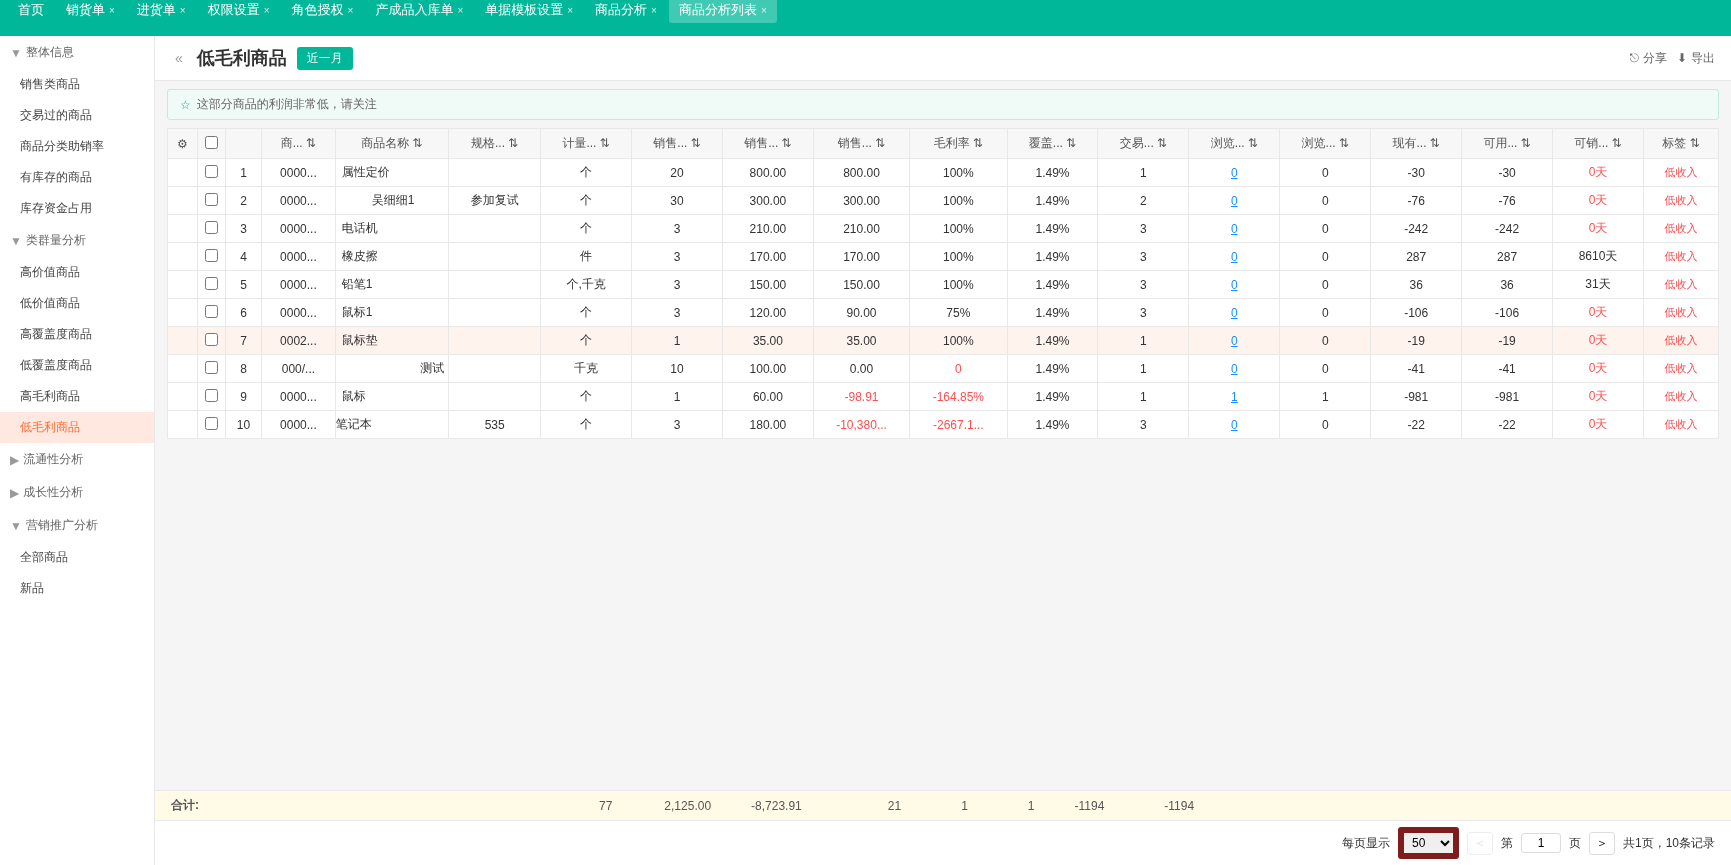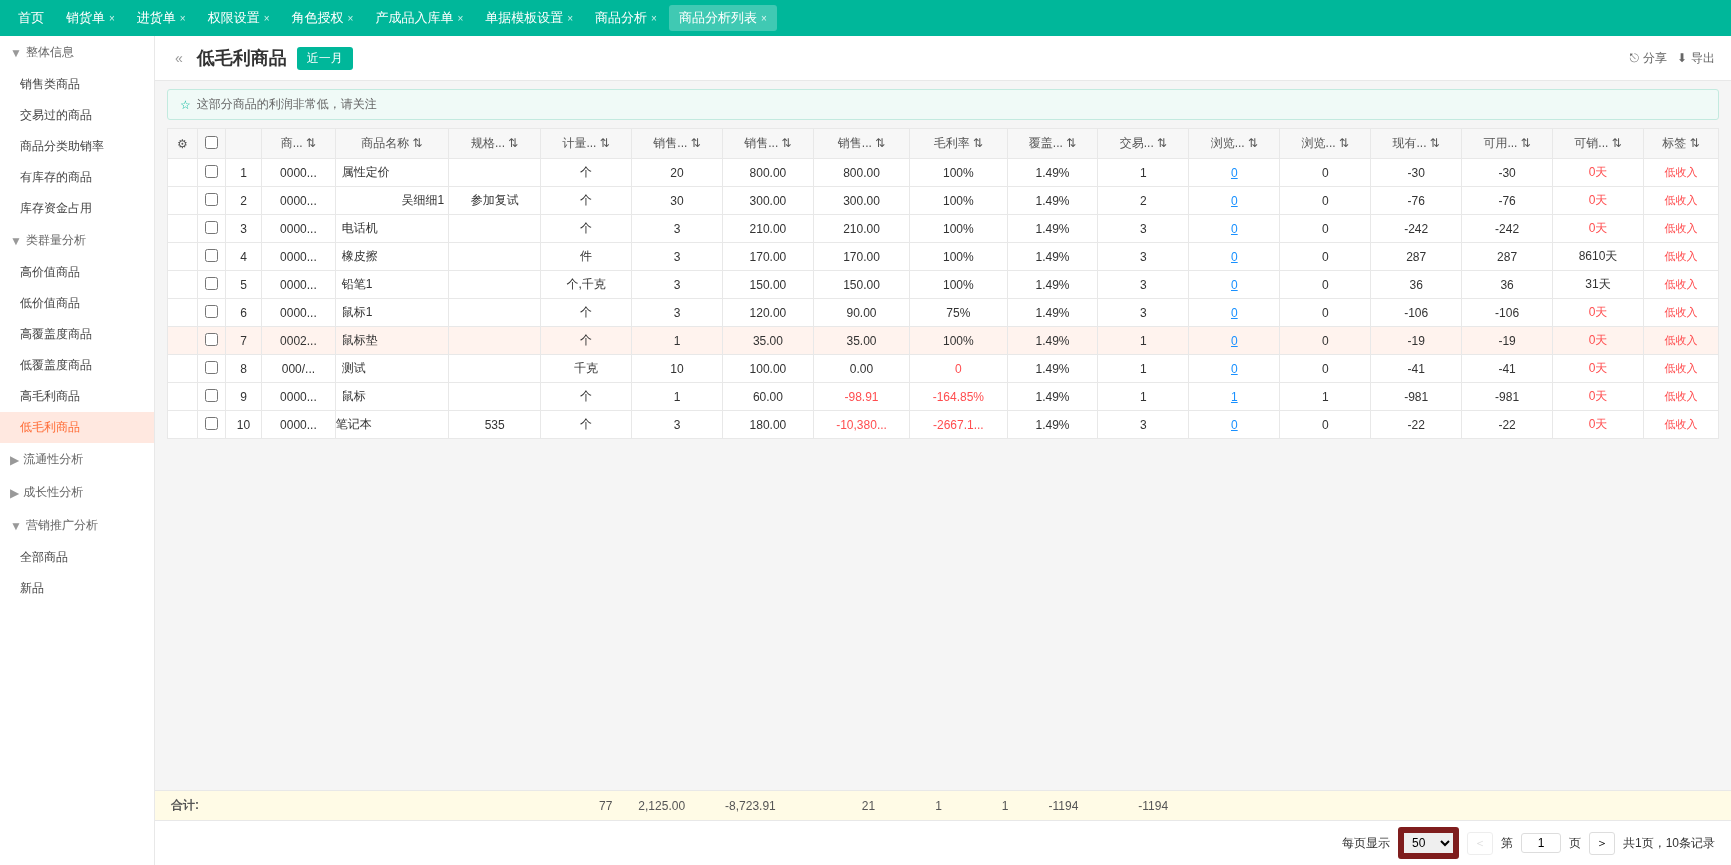--- a/index.html
+++ b/index.html
@@ -2,21 +2,21 @@
 <html><head>
   <meta charset="utf-8">
   <style>
     * { margin: 0; padding: 0; box-sizing: border-box; }
     body { font-family: 'Microsoft YaHei', Arial, sans-serif; font-size: 12px; background: #f5f5f5; color: #333; }
 
     
     .top-nav {
       background: #00b79a;
       display: flex;
-      align-items: center;
+      align-items: flex-end;
       height: 36px;
       padding: 13px 8px;
       gap: 2px;
     }
     .nav-item {
       color: #fff;
       padding: 4px 10px;
       cursor: pointer;
       border-radius: 3px;
       white-space: nowrap;
@@ -394,21 +394,21 @@
       <td>-30</td>
       <td>-30</td>
       <td class="text-red">0天</td>
       <td class="tag-low-income">低收入</td>
     </tr>
             <tr>
       <td></td>
       <td><input type="checkbox" style=""></td>
       <td>2</td>
       <td>0000...</td>
-      <td style="text-align:right; padding-left:6px;">吴细细1</td>
+      <td style="text-align:center; padding-left:6px;">吴细细1</td>
       <td>参加复试</td>
       <td>个</td>
       <td>30</td>
       <td>300.00</td>
       <td class="">300.00</td>
       <td class="">100%</td>
       <td>1.49%</td>
       <td>2</td>
       <td class="text-link">0</td>
       <td>0</td>
@@ -520,21 +520,21 @@
       <td>-19</td>
       <td>-19</td>
       <td class="text-red">0天</td>
       <td class="tag-low-income">低收入</td>
     </tr>
             <tr>
       <td></td>
       <td><input type="checkbox" style=""></td>
       <td>8</td>
       <td>000/...</td>
-      <td style="text-align:left; padding-left:6px;">测试</td>
+      <td style="text-align:right; padding-left:6px;">测试</td>
       <td></td>
       <td>千克</td>
       <td>10</td>
       <td>100.00</td>
       <td class="">0.00</td>
       <td class="text-red">0</td>
       <td>1.49%</td>
       <td>1</td>
       <td class="text-link">0</td>
       <td>0</td>
@@ -585,21 +585,21 @@
       <td class="text-red">0天</td>
       <td class="tag-low-income">低收入</td>
     </tr>
           </tbody>
       </table>
     </div>
 
     <div class="footer-bar">
       <span class="total-label">合计:</span>
       <span style="margin-left: 380px;">77</span>
-      <span style="margin-left: 26px;">2,125.00</span>
+      <span style="margin-left: 52px;">2,125.00</span>
       <span style="margin-left: 40px;">-8,723.91</span>
       <span style="margin-left: 86px;">21</span>
       <span style="margin-left: 60px;">1</span>
       <span style="margin-left: 60px;">1</span>
       <span style="margin-left: 40px;">-1194</span>
       <span style="margin-left: 60px;">-1194</span>
     </div>
 
     <div class="pagination-bar">
       <span>每页显示</span>

